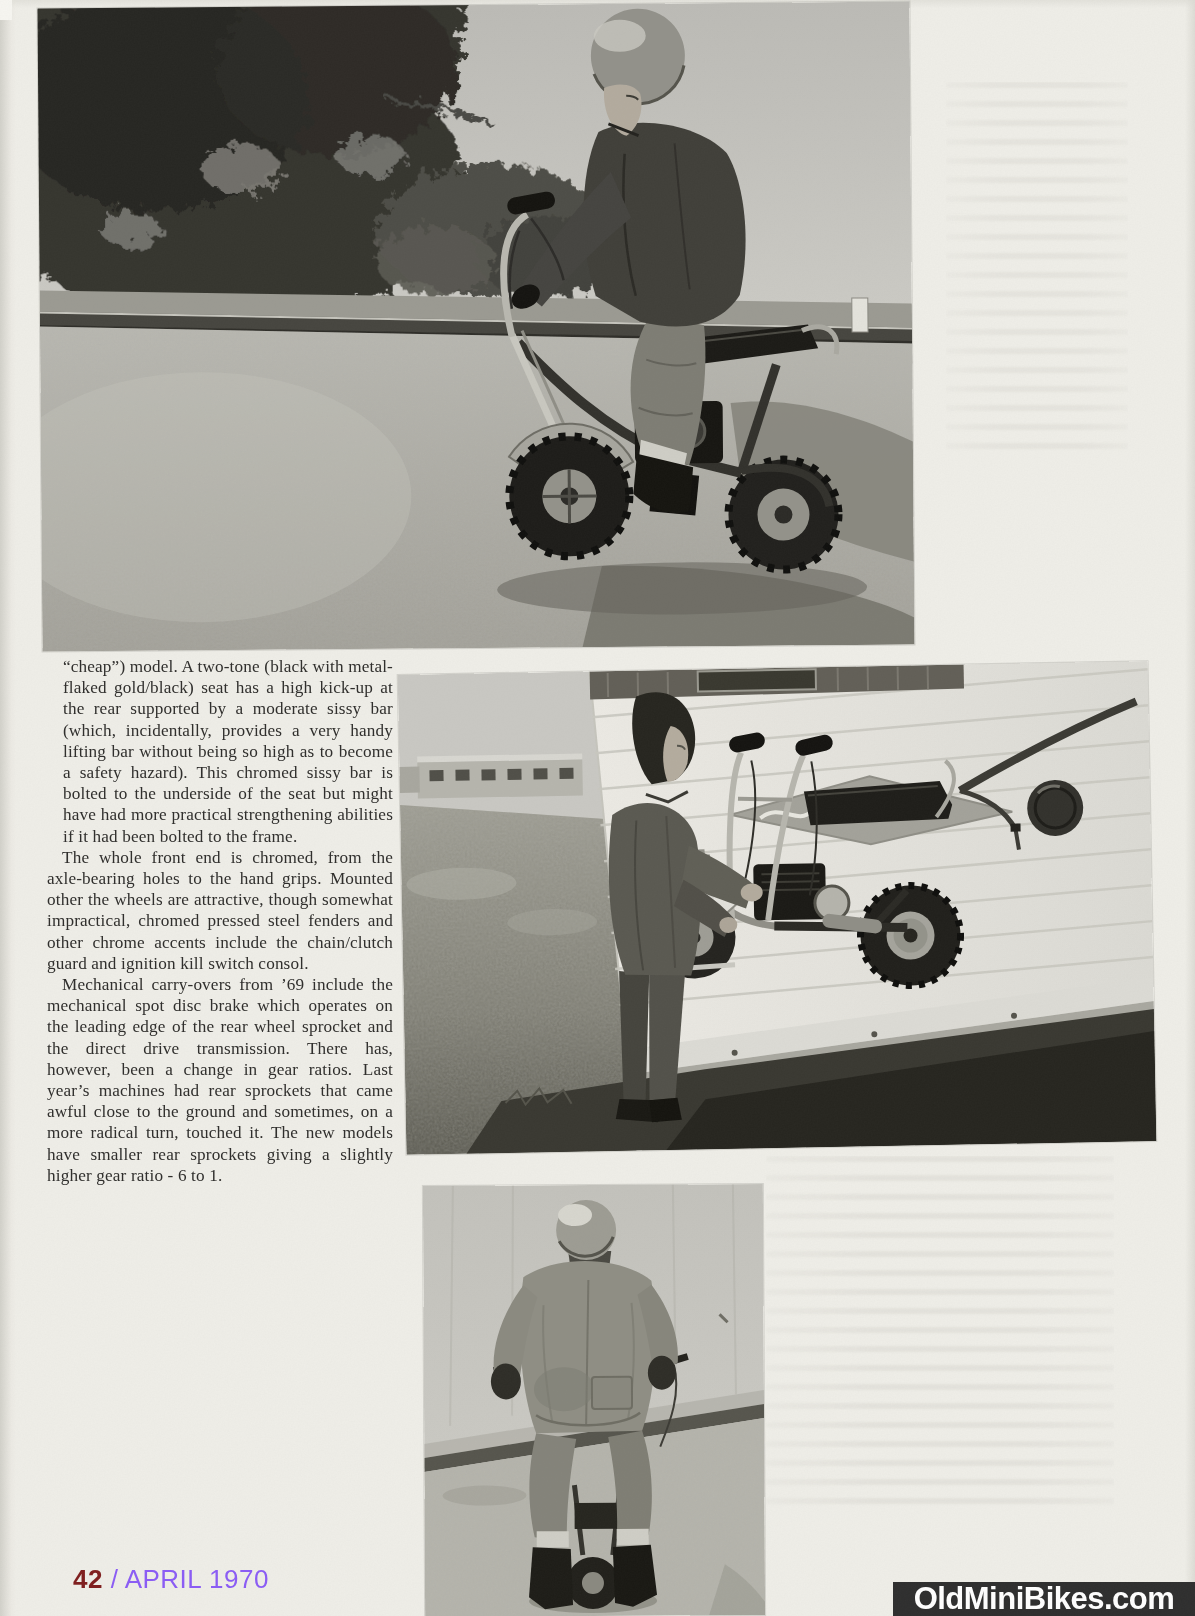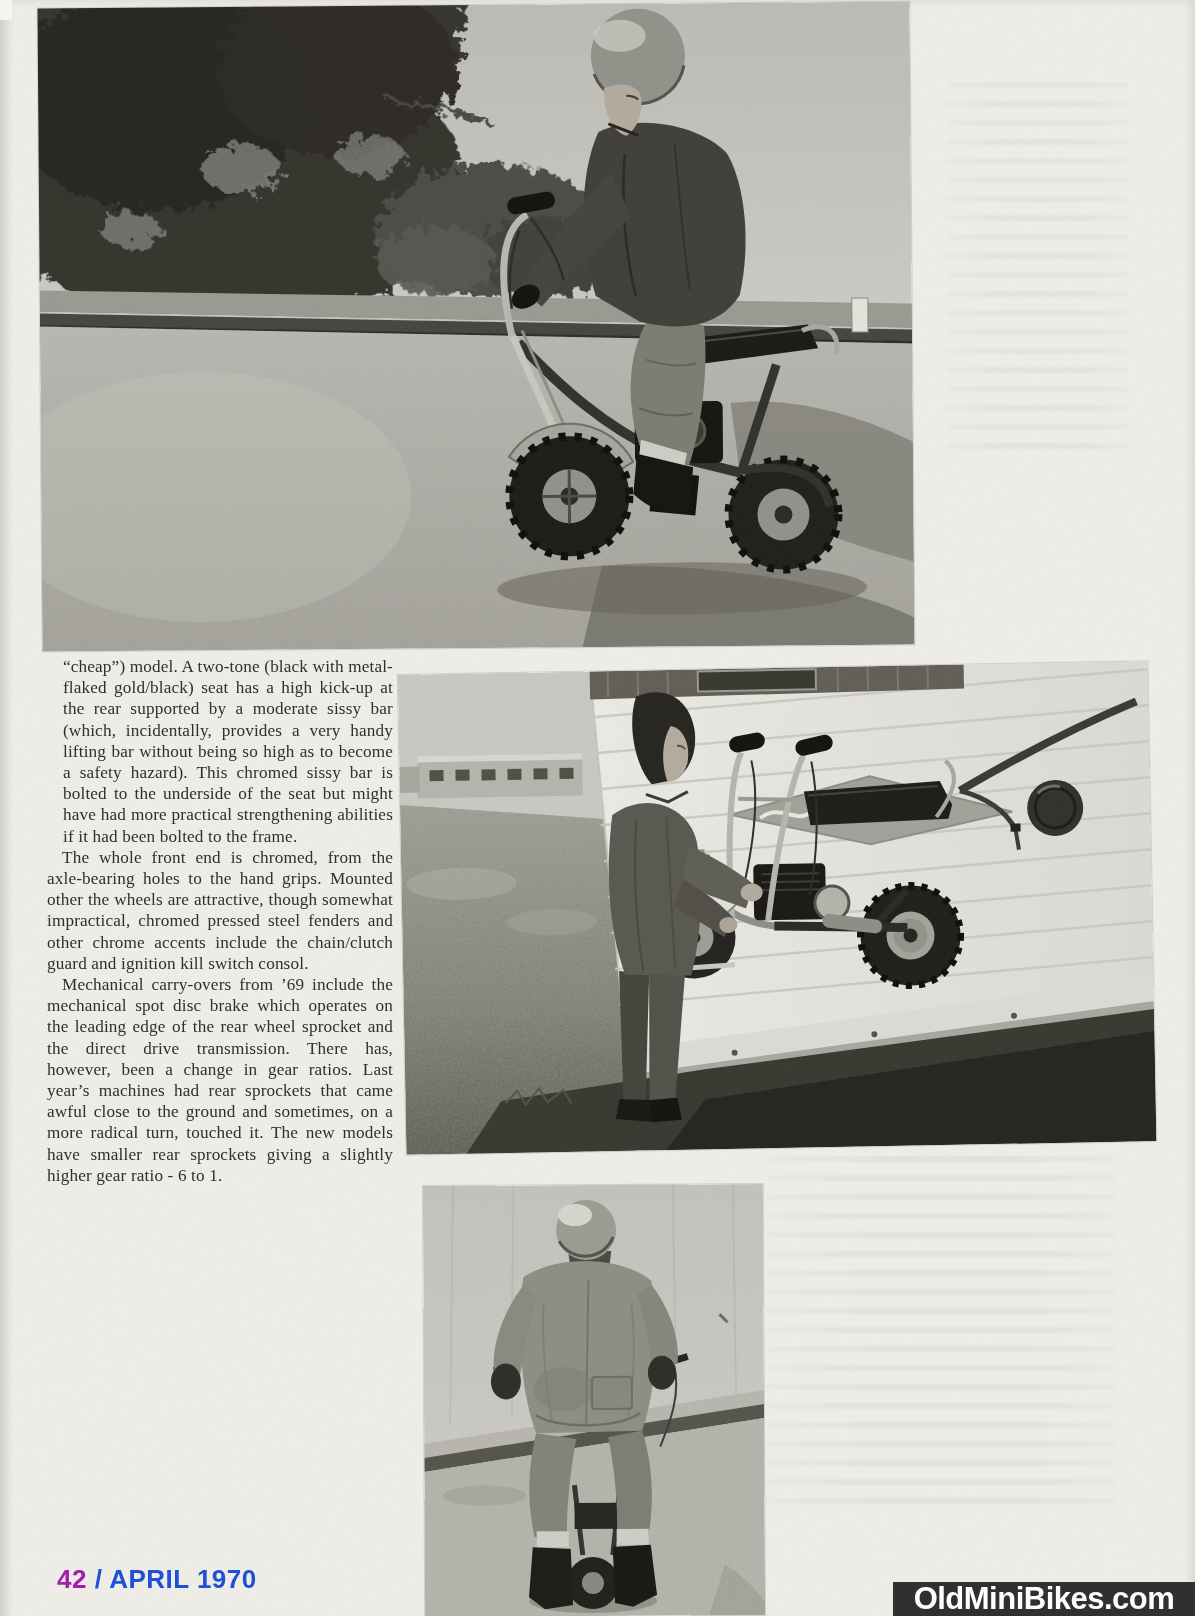--- a/index.html
+++ b/index.html
@@ -37,22 +37,22 @@
       rgba(150,148,140,.18) 0px, rgba(150,148,140,.18) 6px,
       rgba(0,0,0,0) 6px, rgba(0,0,0,0) 19px);
     -webkit-mask-image:linear-gradient(to right,rgba(0,0,0,.4),#000 30%,#000 75%,rgba(0,0,0,.45));
             mask-image:linear-gradient(to right,rgba(0,0,0,.4),#000 30%,#000 75%,rgba(0,0,0,.45));}
   .ghost-a{left:946px;top:82px;width:182px;height:378px;}
   .ghost-b{left:766px;top:1156px;width:348px;height:358px;opacity:.65;}
 
   footer.page-footer{position:absolute;left:57px;top:1564px;
     font-family:"Liberation Sans", sans-serif;font-size:26px;color:#4c4c50;
     letter-spacing:.5px;white-space:nowrap;}
-  footer.page-footer .pagenum{font-weight:700;color:#a21caf;}
-  footer.page-footer .issue{font-weight:700;color:#1d4ed8;}
+  footer.page-footer .pagenum{font-weight:700;color:#7f1d1d;margin-left:16px;}
+  footer.page-footer .issue{font-weight:400;color:#8b5cf6;}
 
   .watermark{position:absolute;left:893px;top:1582px;width:302px;height:34px;
     background:#2e2e2e;color:#ffffff;
     font-family:"Liberation Sans", sans-serif;font-weight:700;font-size:31px;
     line-height:34px;text-align:center;letter-spacing:-0.5px;}
 
   svg.grain{position:absolute;left:0;top:0;width:1195px;height:1616px;
     opacity:.05;pointer-events:none;z-index:40;}
 </style>
 </head>

